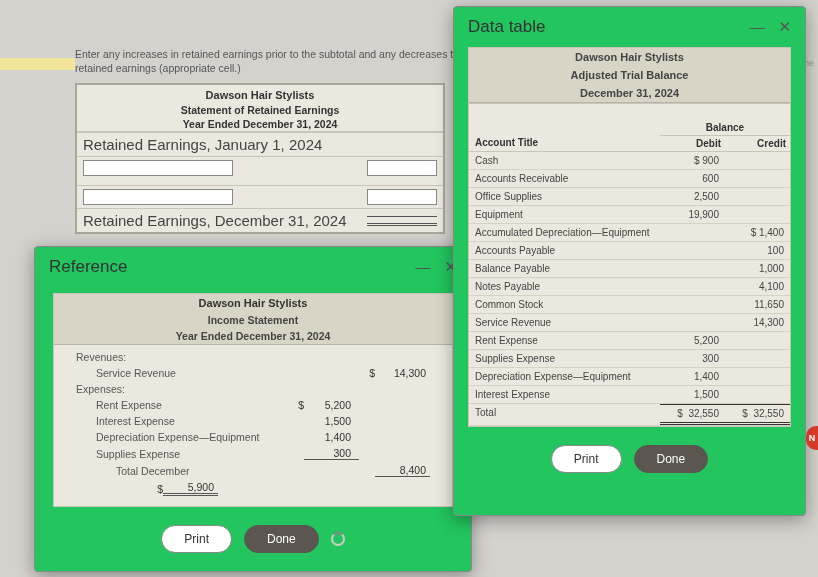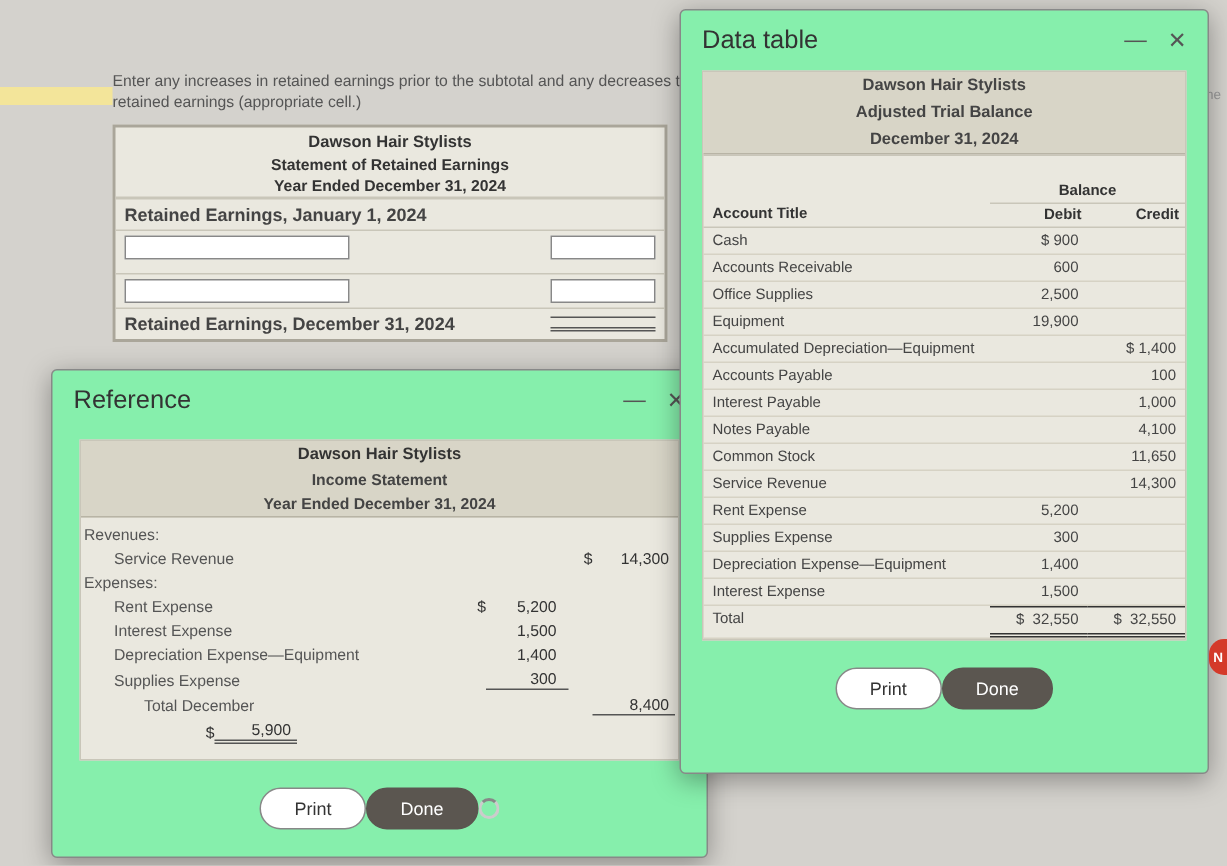--- a/index.html
+++ b/index.html
@@ -17,32 +17,32 @@
   .main-area { position: absolute; top: 48px; left: 75px; width: 400px; }
   .instruction { font-size: 10.5px; color: #555; line-height: 1.3; margin-bottom: 8px; }
   .re-table {
     border: 2px solid #aaa69a;
     background: #eae8df;
     width: 370px;
   }
   .re-header { text-align: center; padding: 4px 0 2px; font-weight: bold; font-size: 11px; color: #333; }
   .re-sub { text-align: center; font-size: 10.5px; padding: 1px 0; font-weight: bold; color: #333; }
   .re-row { display: flex; align-items: center; padding: 3px 6px; border-top: 1px solid #c9c6b9; }
-  .re-label { flex: 1; font-size: 12px; color: #444; font-weight: bold; }
+  .re-label { flex: 1; font-size: 15px; color: #444; }
   .re-input {
     width: 150px; height: 16px; background: #fff; border: 1px solid #888;
     margin-right: 4px;
   }
   .re-amt {
     width: 70px; height: 16px; background: #fff; border: 1px solid #888;
   }
 
   .modal {
     position: absolute;
-    background: #86efac;
+    background: #22c55e;
     border: 1px solid #888;
     box-shadow: 0 4px 18px rgba(0,0,0,.35);
     border-radius: 4px;
   }
   .modal-title-bar {
     display: flex; justify-content: space-between; align-items: center;
     padding: 10px 14px 6px;
   }
   .modal-title { font-size: 17px; color: #333; }
   .modal-ctrls { display: flex; gap: 14px; font-size: 15px; color: #555; }
@@ -59,34 +59,34 @@
   .inner-header-band {
     background: #d8d5c7;
     text-align: center;
     font-weight: bold;
     font-size: 11px;
     color: #333;
     padding: 3px 0;
   }
   .inner-sub { text-align: center; font-size: 10.5px; font-weight: bold; padding: 2px 0; background: #d8d5c7; }
 
-  .is-body { padding: 4px 2px 8px; }
+  .is-body { padding: 4px 22px 8px; }
   .is-row { display: flex; align-items: center; font-size: 10.5px; padding: 2px 0; }
   .is-lbl { flex: 1; color: #555; }
   .indent1 { padding-left: 20px; }
   .indent2 { padding-left: 40px; }
   .is-col1 { width: 16px; text-align: right; color: #333; }
   .is-amt1 { width: 55px; text-align: right; color: #333; padding-right: 8px; }
   .is-col2 { width: 16px; text-align: right; color: #333; }
   .is-amt2 { width: 55px; text-align: right; color: #333; padding-right: 4px; }
   .bb { border-bottom: 1px solid #555; }
   .dbb { border-bottom: 3px double #555; }
 
   .modal-footer {
-    display: flex; justify-content: center; align-items: center;
+    display: flex; gap: 12px; justify-content: center; align-items: center;
     padding: 10px 0 14px;
   }
   .btn {
     padding: 6px 22px; border-radius: 16px; font-size: 12px;
     border: 1px solid #888; background: #fff; color: #333; cursor: pointer;
   }
   .btn-primary { background: #5b5650; color: #fff; border: 1px solid #5b5650; }
 
   .dt-body { margin: 4px 14px 8px; border: 1px solid #c9c6b9; background: #eae8df; }
   .dt-head { background: #d8d5c7; text-align: center; padding: 3px 0; font-weight: bold; font-size: 11px; }
@@ -289,21 +289,21 @@
           <div class="dt-acc">Accumulated Depreciation—Equipment</div>
           <div class="dt-d"></div>
           <div class="dt-c">$   1,400</div>
         </div>
         <div class="dt-row">
           <div class="dt-acc">Accounts Payable</div>
           <div class="dt-d"></div>
           <div class="dt-c">100</div>
         </div>
         <div class="dt-row">
-          <div class="dt-acc">Interest Payable</div>
+          <div class="dt-acc">Balance Payable</div>
           <div class="dt-d"></div>
           <div class="dt-c">1,000</div>
         </div>
         <div class="dt-row">
           <div class="dt-acc">Notes Payable</div>
           <div class="dt-d"></div>
           <div class="dt-c">4,100</div>
         </div>
         <div class="dt-row">
           <div class="dt-acc">Common Stock</div>

